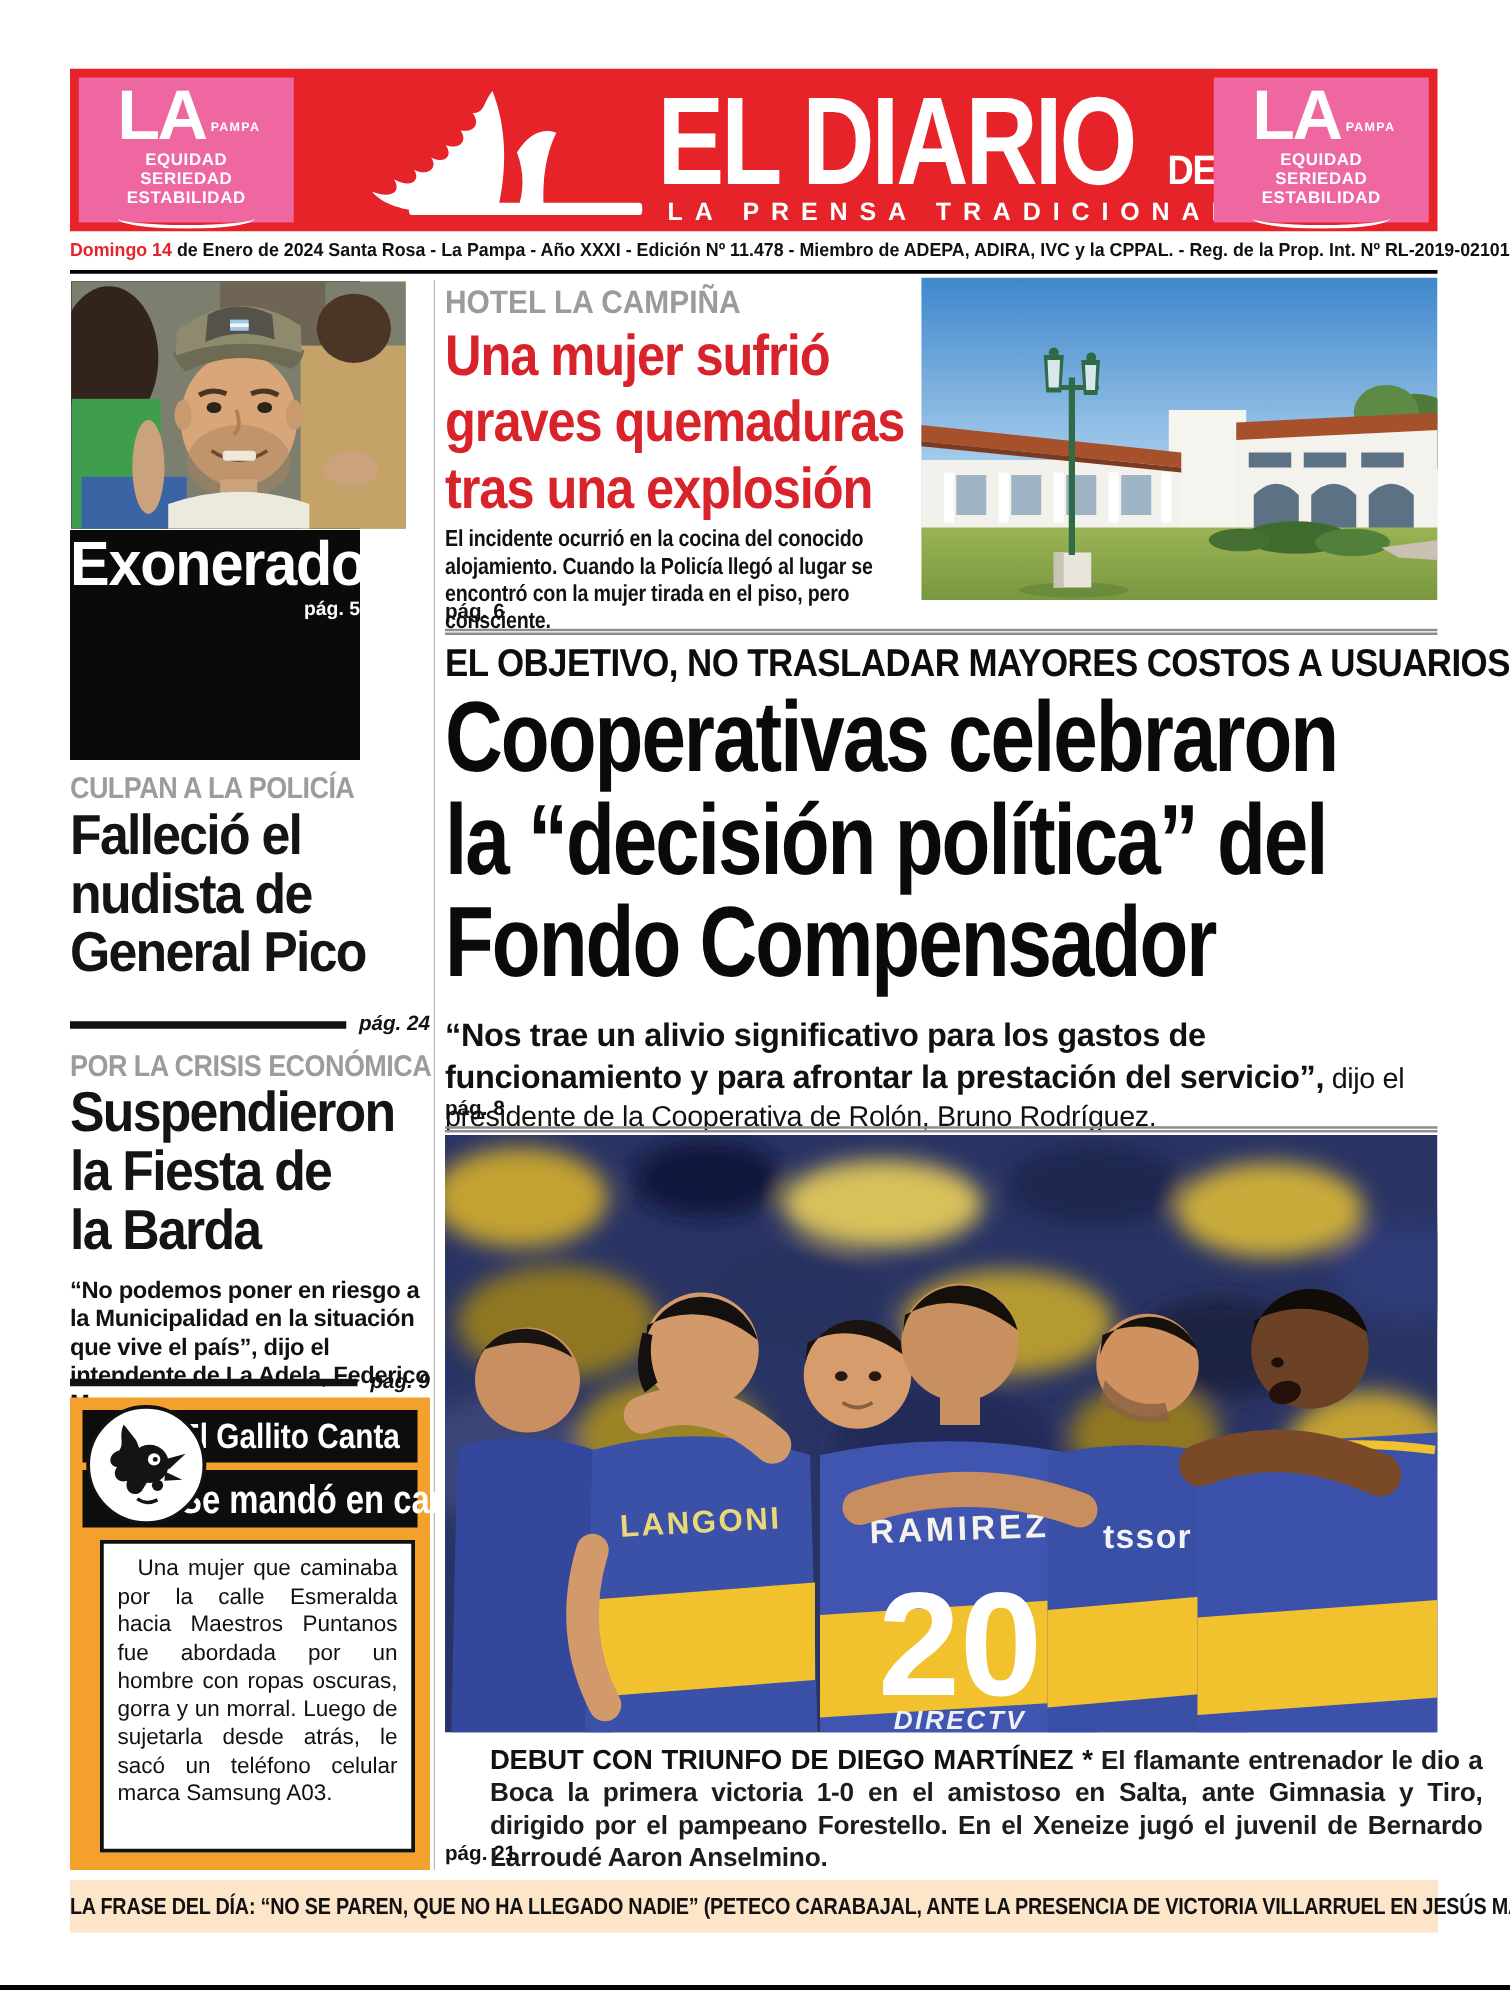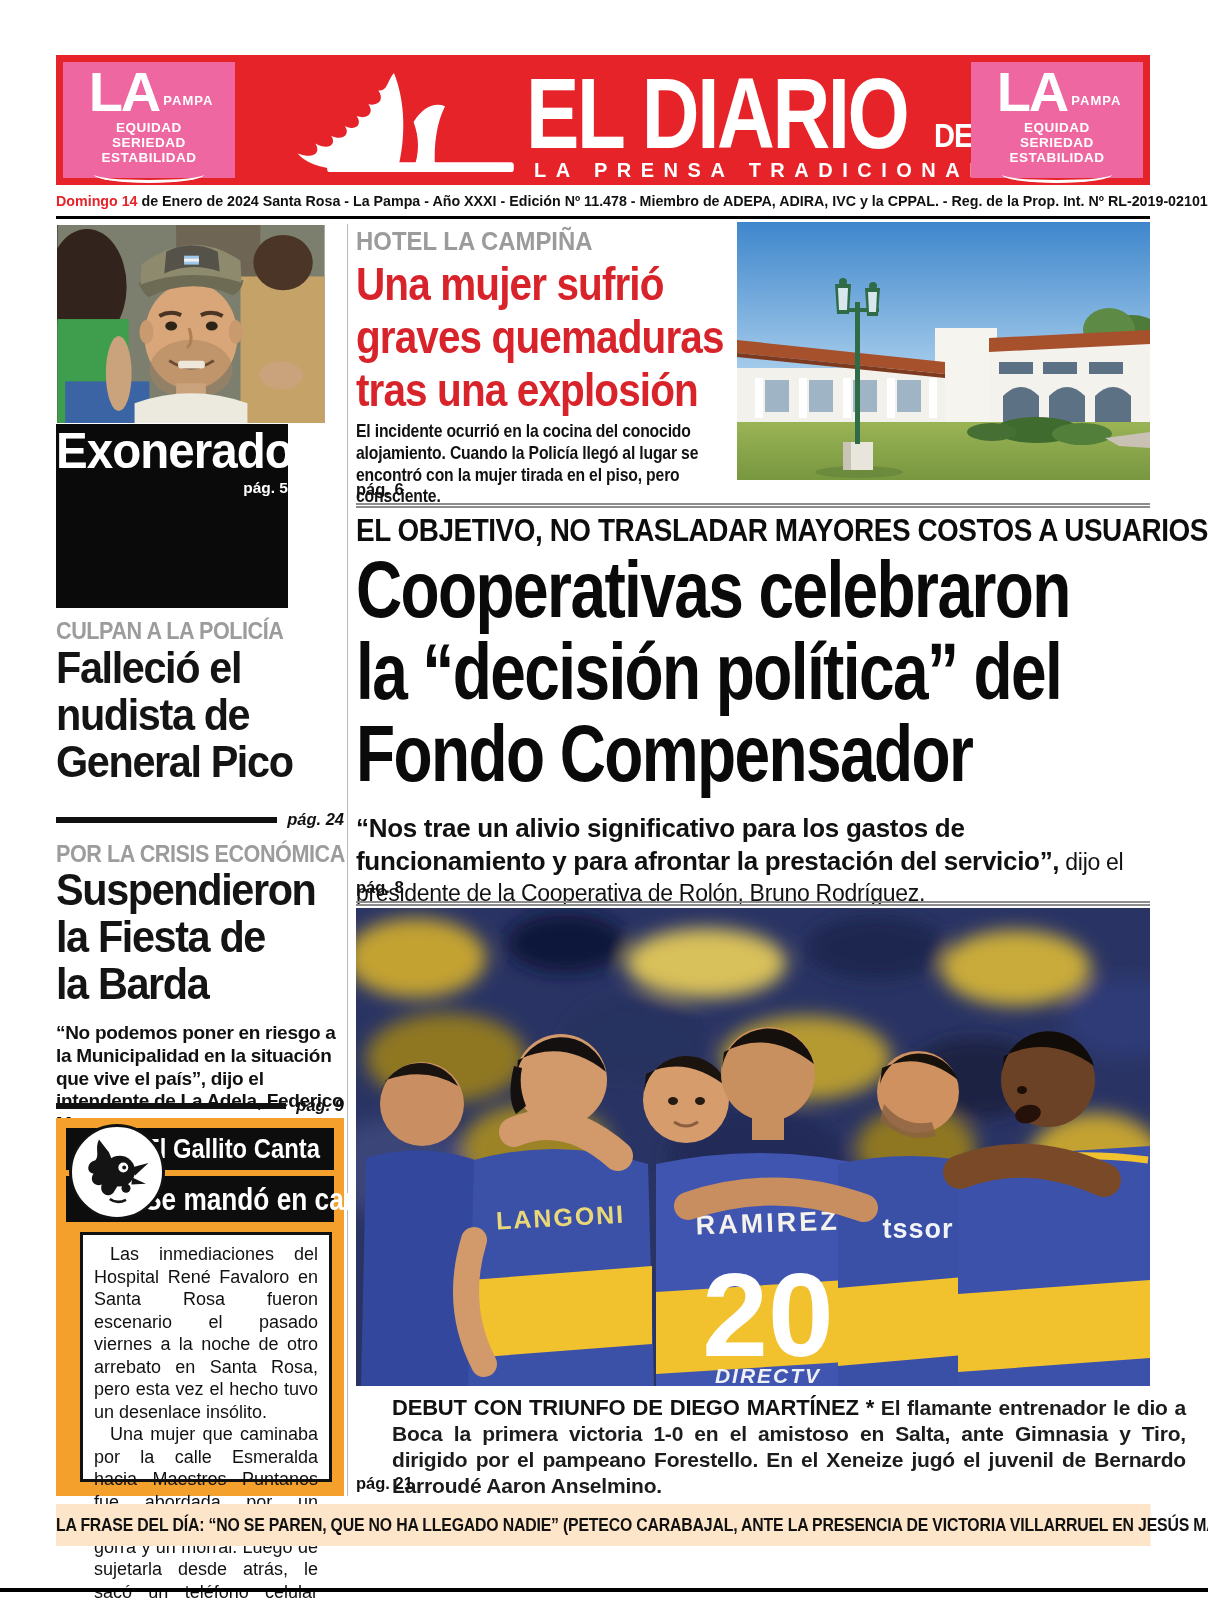--- a/index.html
+++ b/index.html
@@ -3,21 +3,21 @@
 <meta charset="utf-8">
 <style>
   html,body{margin:0;padding:0;background:#fff;}
   body{width:1208px;height:1599px;position:relative;font-family:"Liberation Sans",sans-serif;color:#111;overflow:hidden;}
   .abs{position:absolute;}
   .right{text-align:left;}
   
   .masthead{left:56px;top:55px;width:1094px;height:130px;background:#e62329;}
   .badge{width:172px;height:116px;background:#ee67a1;top:7px;text-align:center;color:#fff;}
   .badge .la{font-size:56px;font-weight:bold;line-height:52px;letter-spacing:-2px;display:inline-block;margin-top:4px;position:relative;}
-  .badge .pampa{font-size:13px;font-weight:bold;letter-spacing:1px;position:absolute;right:-4px;bottom:6px;}
+  .badge .pampa{font-size:10px;font-weight:bold;letter-spacing:1px;position:absolute;right:-4px;bottom:6px;}
   .badge .vals{font-size:13.5px;font-weight:bold;line-height:15px;margin-top:2px;letter-spacing:.5px;}
   .badge .swoosh{width:64%;height:14px;border-bottom:3px solid #fff;border-radius:50%;margin:1px auto 0;}
   .mast-title{left:470px;top:10px;color:#fff;font-weight:bold;font-size:100px;line-height:96px;letter-spacing:-3px;transform:scaleX(.8);transform-origin:0 0;white-space:nowrap;}
   .mast-suffix{left:878px;top:62px;color:#fff;font-weight:bold;font-size:33px;letter-spacing:-1px;transform:scaleX(.88);transform-origin:0 0;white-space:nowrap;}
   .mast-tag{left:478px;top:104px;color:#fff;font-weight:bold;font-size:20px;letter-spacing:9.5px;white-space:nowrap;}
   
   .dateline{left:56px;top:192px;width:1151px;transform:scaleX(.95);transform-origin:0 0;text-align:center;font-size:15px;font-weight:bold;white-space:nowrap;}
   .dateline .d{color:#e62329;}
   .toprule{left:56px;top:216px;width:1094px;height:3px;background:#000;}
   .vdiv{left:347px;top:224px;width:1px;height:1272px;background:#b9b9b9;}
@@ -170,21 +170,20 @@
         <path d="M66,45 L85,40 L70,54 Z"></path>
         <path d="M67,56 L82,63 L66,64 Z"></path>
         <circle cx="60" cy="68" r="5"></circle>
       </g>
       <circle cx="57" cy="45" r="5.5" fill="#fff"></circle>
       <circle cx="58" cy="45" r="2.2" fill="#141414"></circle>
       <path d="M42,80 Q50,86 60,81" stroke="#141414" stroke-width="3" fill="none"></path>
     </svg>
   </div>
   <div class="gcontent">
-    <p>Las inmediaciones del Hospital René Favaloro en Santa Rosa fueron escenario el pasado viernes a la noche de otro arrebato en Santa Rosa, pero esta vez el hecho tuvo un desenlace insólito.</p>
     <p>Una mujer que caminaba por la calle Esmeralda hacia Maestros Puntanos fue abordada por un hombre con ropas oscuras, gorra y un morral. Luego de sujetarla desde atrás, le sacó un teléfono celular marca Samsung A03.</p>
 
   </div>
 </div>
 
 <div class="abs gkicker" style="left:356px;top:226px;">HOTEL LA CAMPIÑA</div>
 <div class="abs redhead" style="left:356px;top:258px;">
   <div>Una mujer sufrió</div>
   <div>graves quemaduras</div>
   <div>tras una explosión</div>

